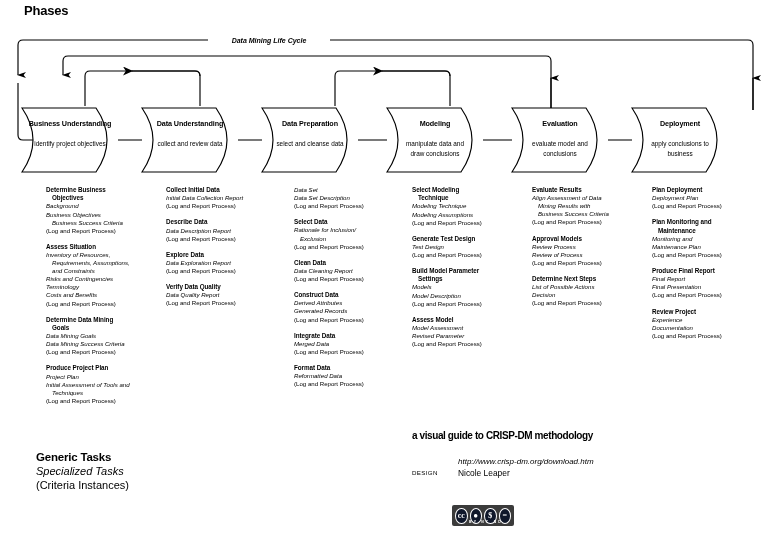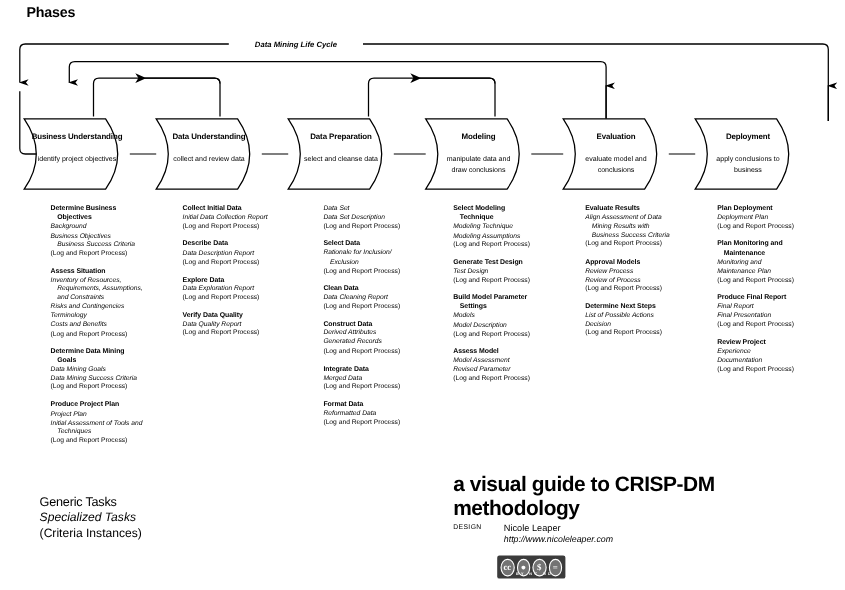--- a/index.html
+++ b/index.html
@@ -50,29 +50,29 @@
   .tg-title .ind{ display:block; padding-left:6px; }
   .tg-item{
     font-size:6.1px; font-style:italic; line-height:8.1px;
   }
   .tg-proc{
     font-size:6.1px; line-height:8.1px;
   }
 
   
   #legend{ position:absolute; left:36px; top:450px; width:200px; }
-  #legend .l1{ font-size:11.5px; font-weight:normal; line-height:14px; letter-spacing:-0.2px;}
+  #legend .l1{ font-size:11.5px; font-weight:bold; line-height:14px; letter-spacing:-0.2px;}
   #legend .l2{ font-size:11px; font-style:italic; line-height:14px; }
   #legend .l3{ font-size:11px; line-height:14px; }
 
   
   #credits{ position:absolute; left:412px; top:430px; width:350px; }
   #credits-title{
-    font-size:19px; font-weight:bold; letter-spacing:-0.4px;
-    margin-bottom:2px;
+    font-size:10px; font-weight:bold; letter-spacing:-0.4px;
+    margin-bottom:17px;
   }
   .credit-row{ position:relative; height:11px; }
   .credit-key{
     position:absolute; left:0; top:0;
     font-size:6.2px; letter-spacing:0.35px;
   }
   .credit-val{
     position:absolute; left:46px; top:-1px;
     font-size:8.4px;
   }
@@ -81,21 +81,21 @@
   
   #cc-badge{
     position:absolute; left:452px; top:505px;
     width:62px; height:21px;
     background:#3b3b3b; border-radius:2px;
     display:flex; align-items:center; gap:2px; padding:0 3px;
     box-sizing:border-box;
   }
   .cc-circle{
     width:14px;height:14px;border-radius:50%;
-    background:#737373; border:1.6px solid #ffffff;
+    background:#0f172a; border:1.6px solid #ffffff;
     color:#fff; font-size:8px; font-weight:bold;
     display:flex;align-items:center;justify-content:center;
     font-family:"Liberation Serif", serif;
   }
   #cc-sub{
     position:absolute; left:469px; top:520px;
     font-size:3.4px; color:#fff; letter-spacing:2.2px;
     font-weight:bold;
   }
 </style>
@@ -399,25 +399,25 @@
   <div id="legend">
     <div class="l1">Generic Tasks</div>
     <div class="l2">Specialized Tasks</div>
     <div class="l3">(Criteria Instances)</div>
   </div>
 
   <div id="credits">
     <div id="credits-title">a visual guide to CRISP-DM methodology</div>
 
     <div class="credit-row">
+      <span class="credit-val url">http://www.crisp-dm.org/download.htm</span>
+    </div>
+    <div class="credit-row">
       <span class="credit-key">DESIGN</span>
       <span class="credit-val">Nicole Leaper</span>
-    </div>
-    <div class="credit-row">
-      <span class="credit-val url">http://www.nicoleleaper.com</span>
     </div>
   </div>
 
   <div id="cc-badge">
     <span class="cc-circle">cc</span>
     <span class="cc-circle">●</span>
     <span class="cc-circle">$</span>
     <span class="cc-circle">=</span>
   </div>
   <div id="cc-sub">BY   NC   ND</div>

